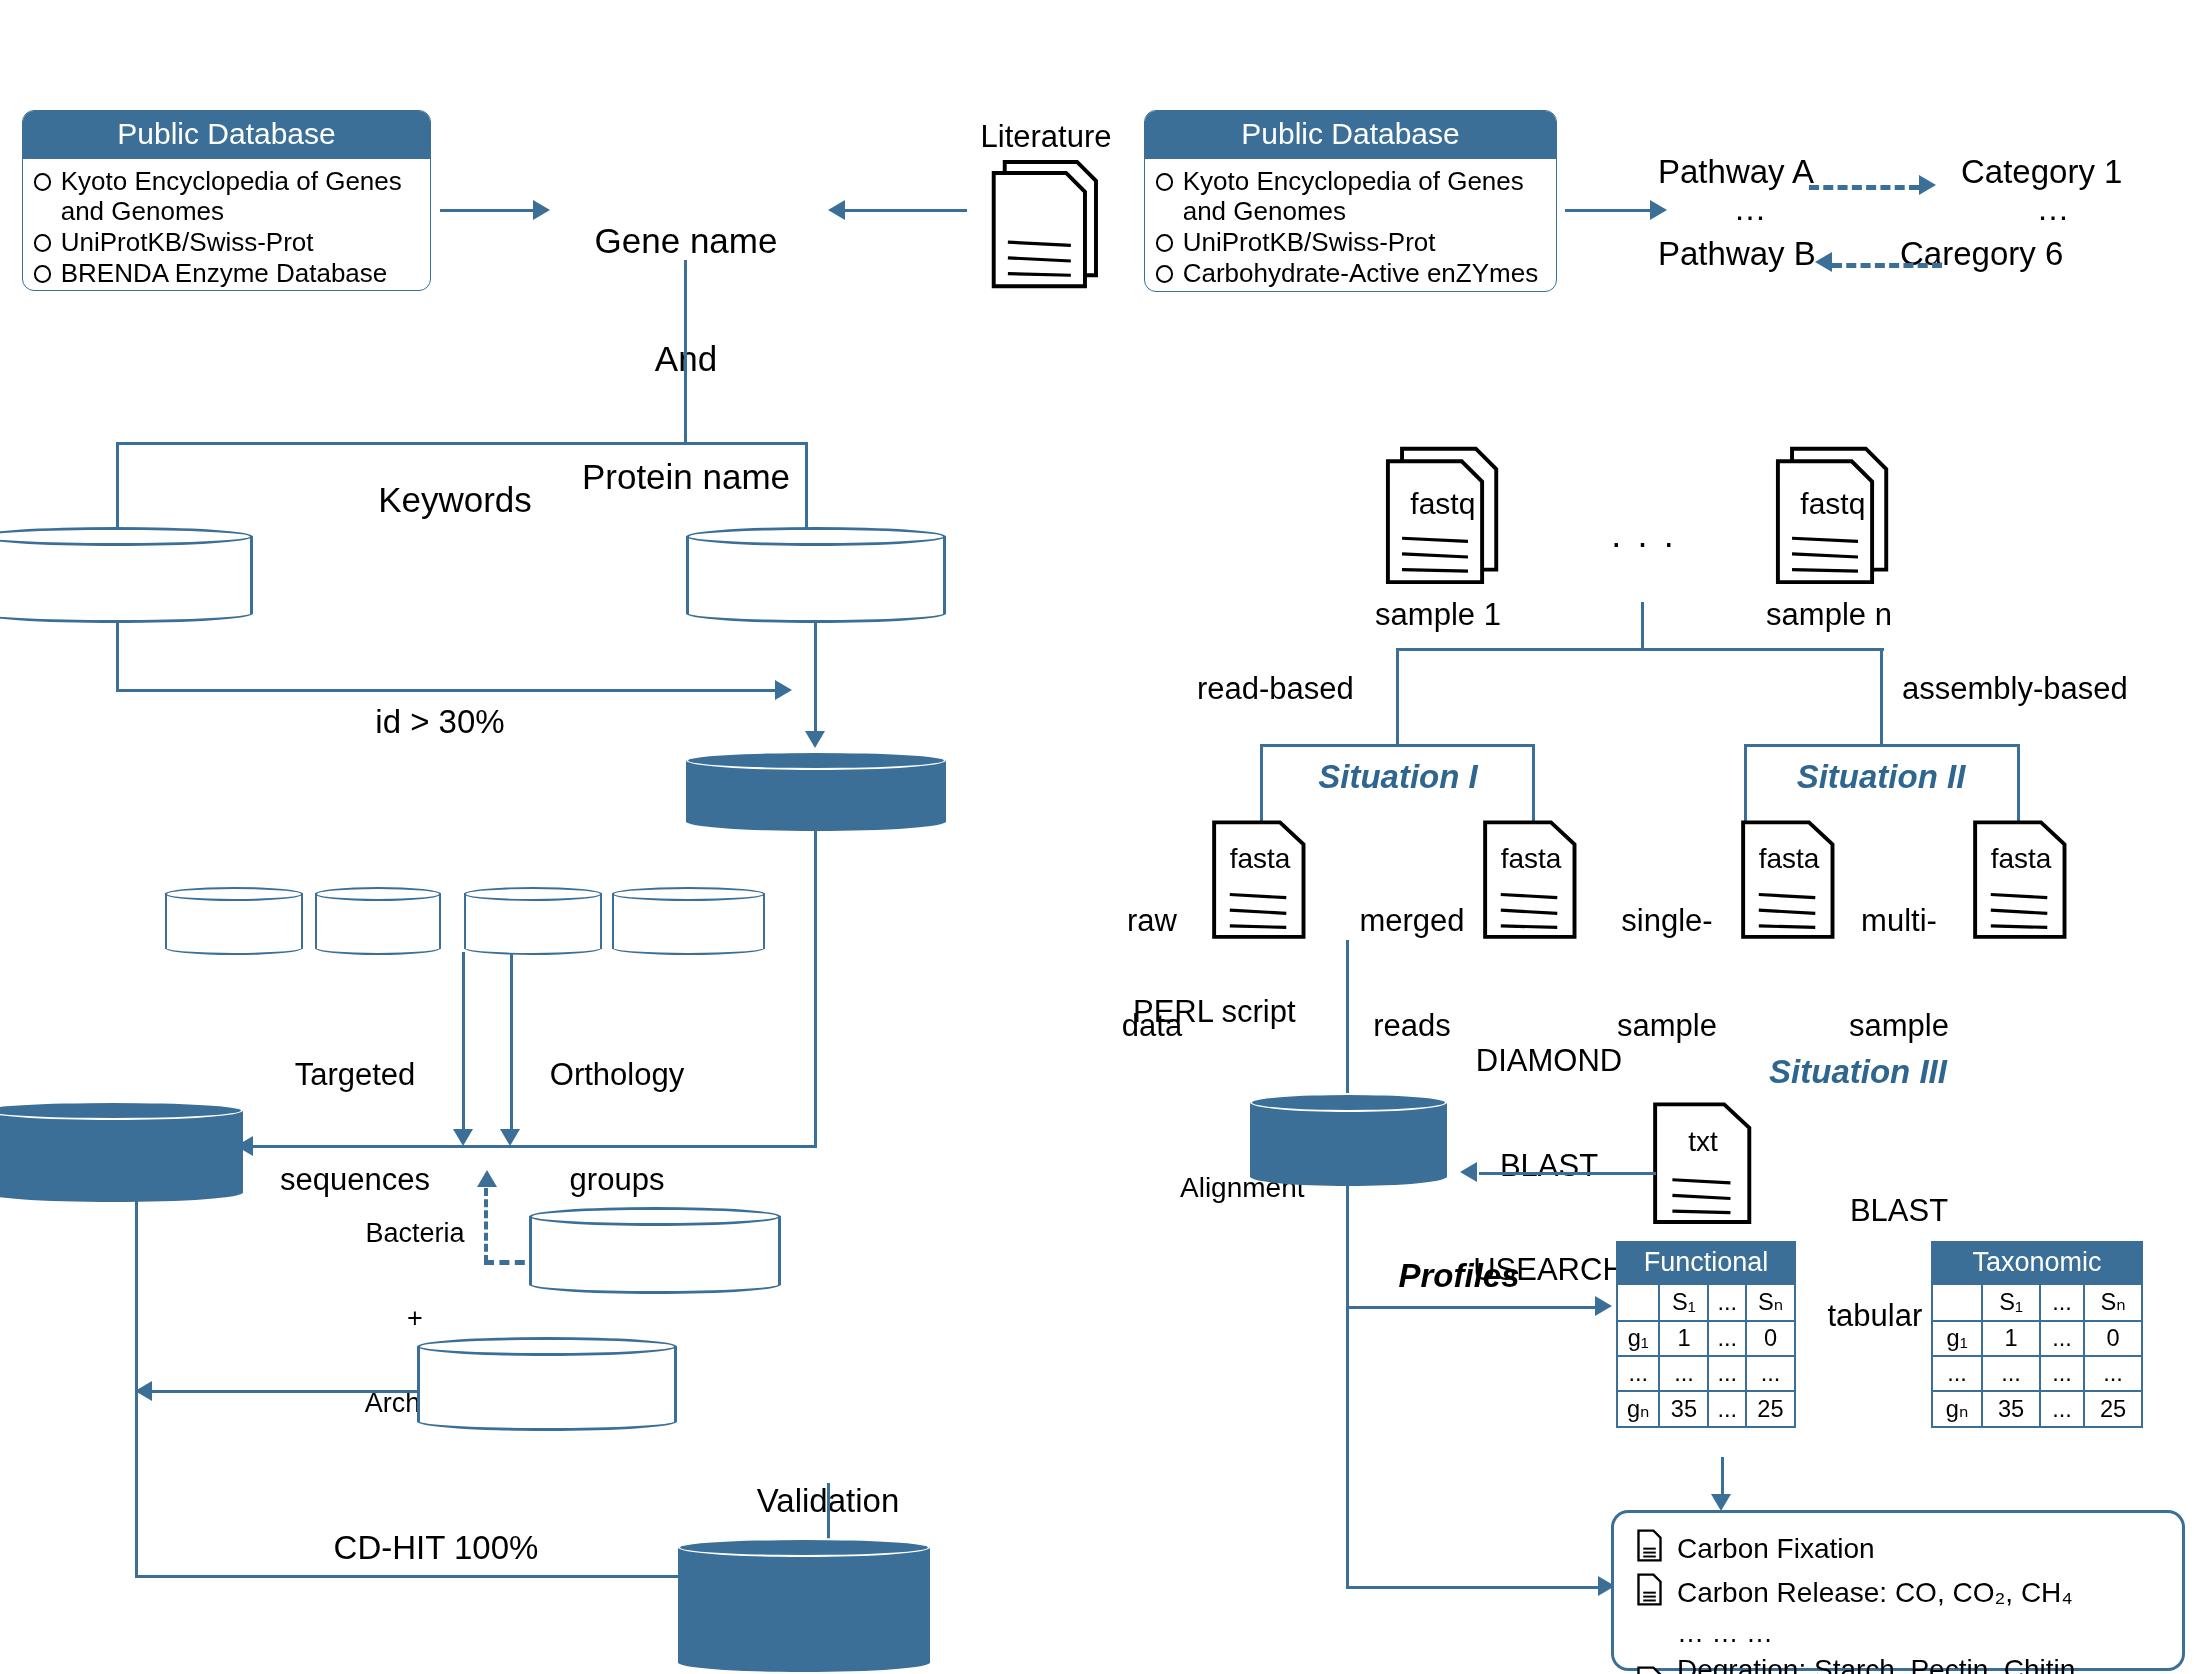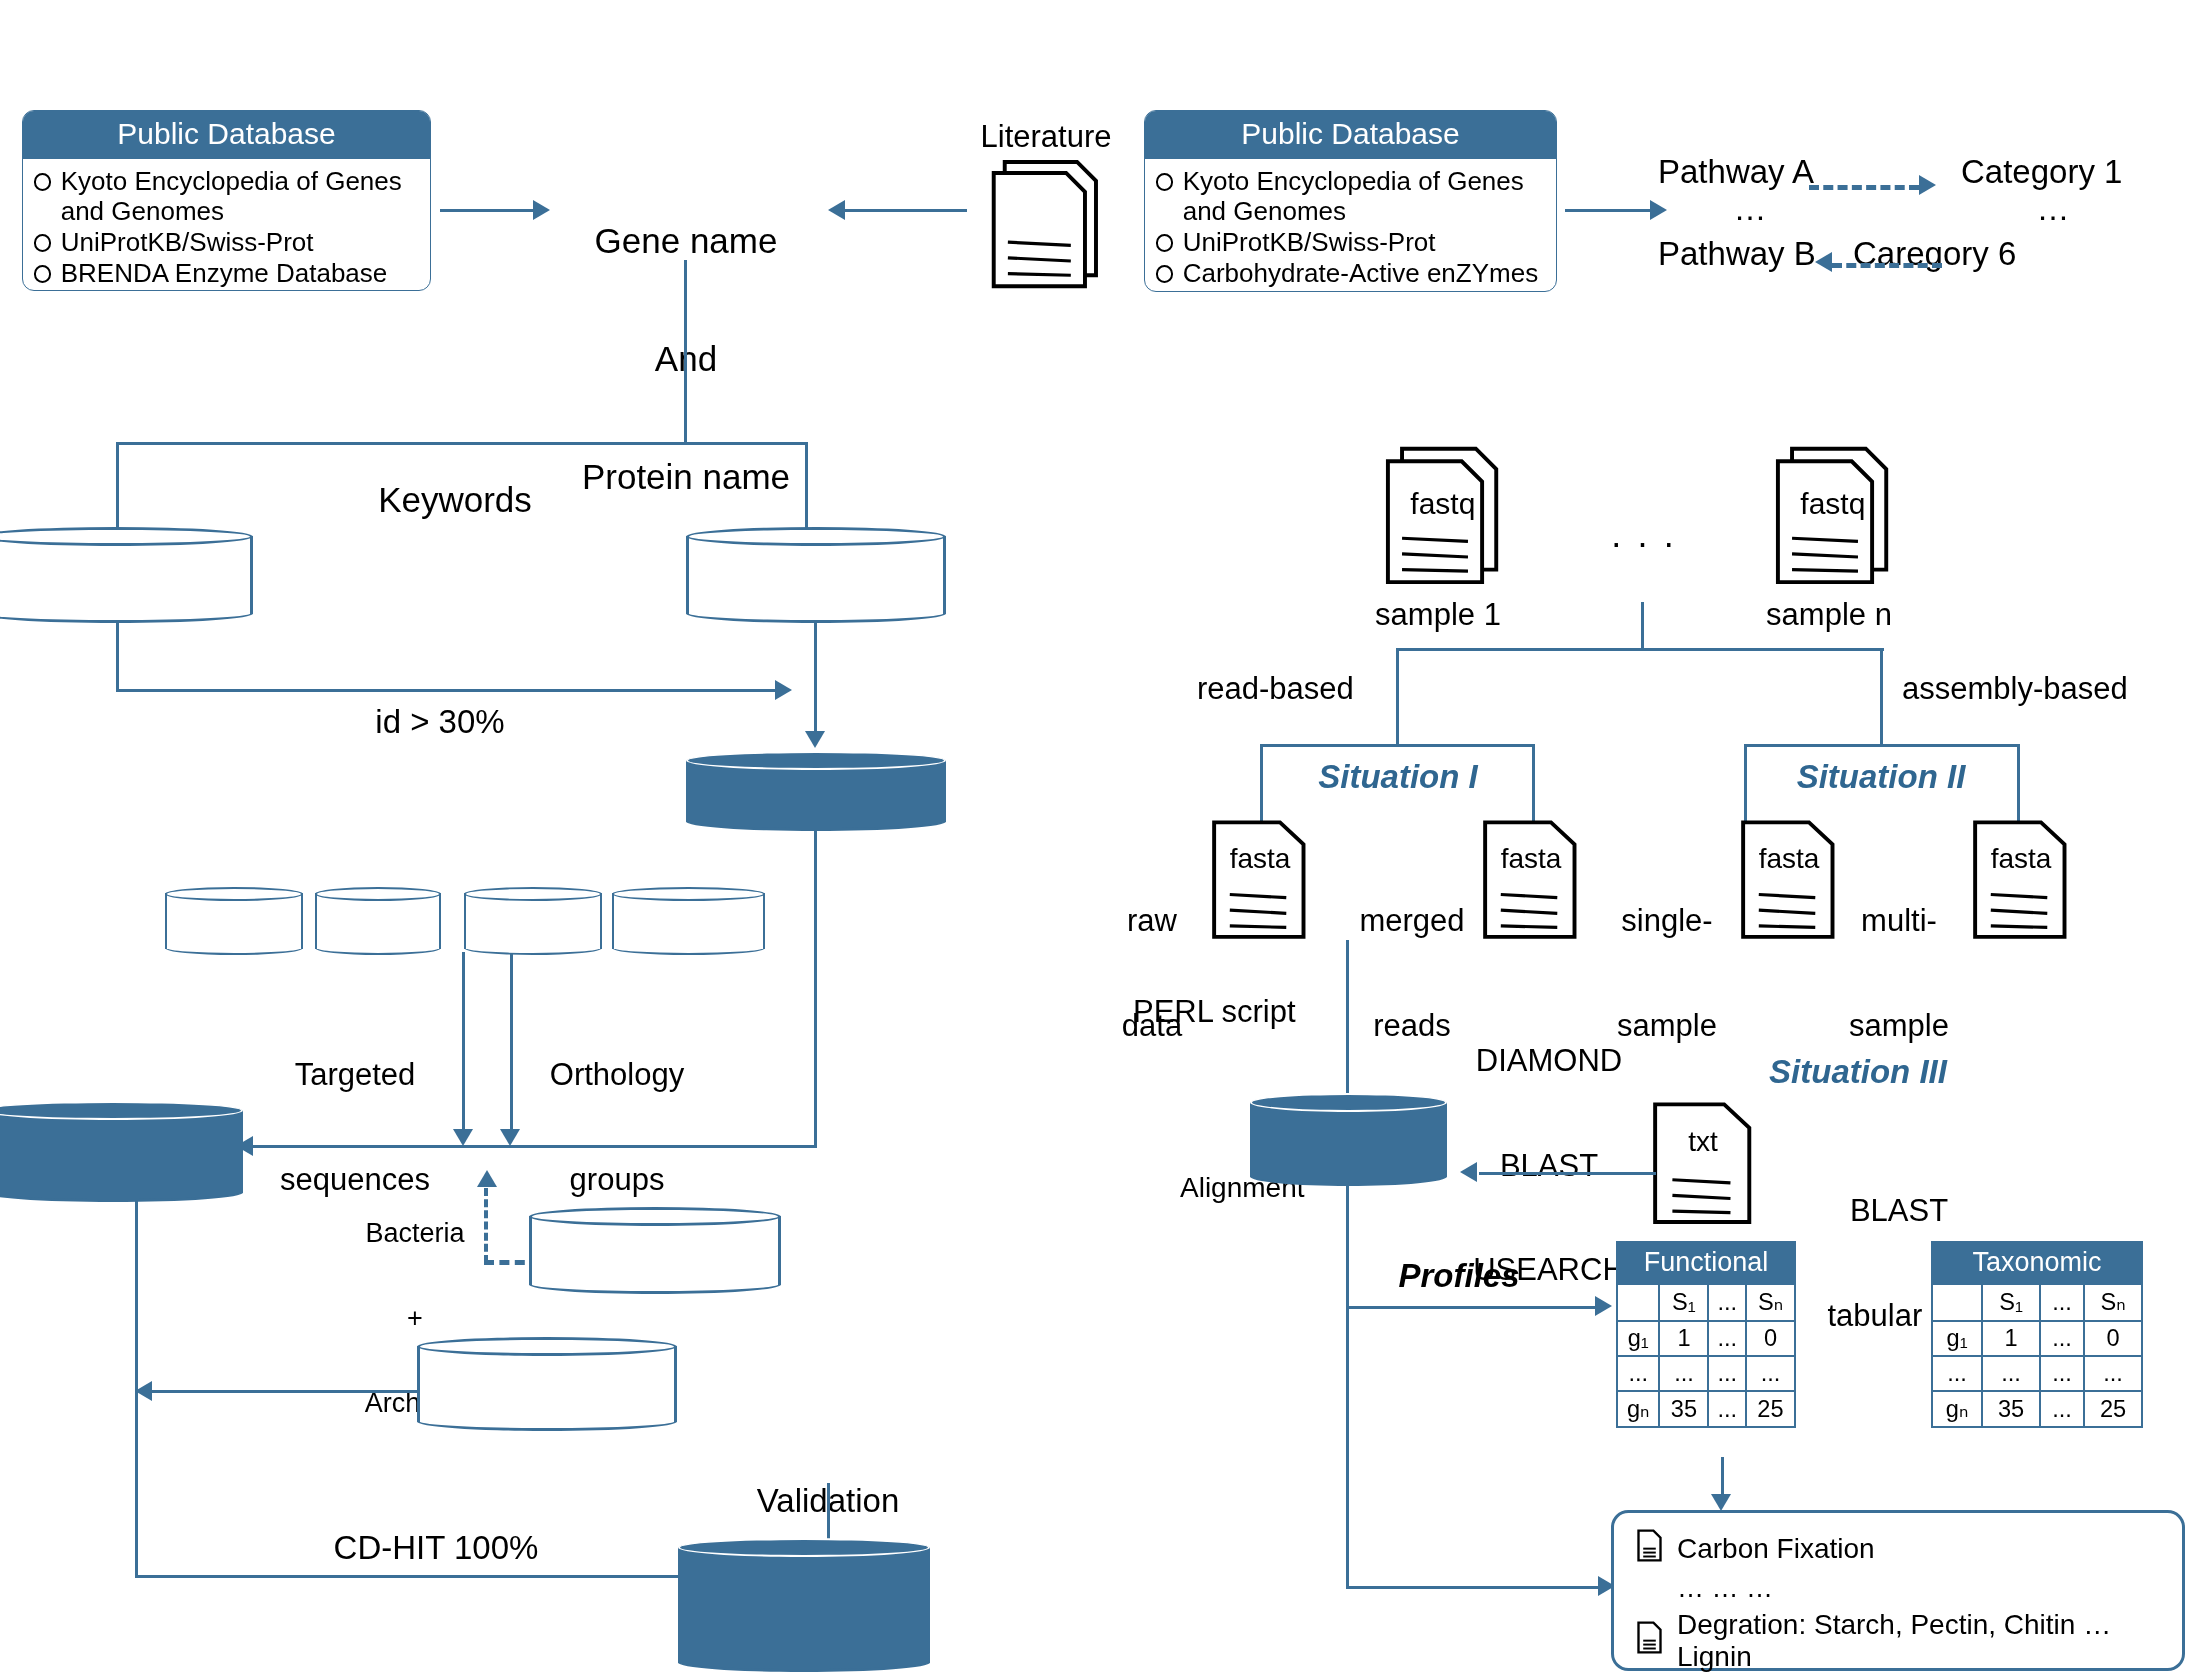--- a/index.html
+++ b/index.html
@@ -268,21 +268,21 @@
   </div>
 </div>
 
 <div class="ln lnh" style="left:1565px;top:209px;width:87px;"></div>
 <div class="arw r" style="left:1650px;top:200px;"></div>
 
 <div class="txt" style="left:1658px;top:154px;font-size:33px;">Pathway A</div>
 <div class="txt" style="left:1658px;top:236px;font-size:33px;">Pathway B</div>
 <div class="txt ctr" style="left:1750px;top:191px;font-size:33px;">…</div>
 <div class="txt" style="left:1961px;top:154px;font-size:33px;">Category 1</div>
-<div class="txt" style="left:1853px;top:236px;font-size:33px;text-align:center;">Caregory 6</div>
+<div class="txt" style="left:1900px;top:236px;font-size:33px;text-align:center;">Caregory 6</div>
 <div class="txt ctr" style="left:2053px;top:191px;font-size:33px;">…</div>
 
 <div class="dash-h" style="left:1809px;top:185px;width:110px;"></div>
 <div class="arw r" style="left:1919px;top:175px;"></div>
 <div class="dash-h" style="left:1832px;top:263px;width:110px;"></div>
 <div class="arw l" style="left:1815px;top:252px;"></div>
 
 <div class="doc" style="left:1383px;top:444px;">
   <svg width="126" height="157" viewBox="0 0 160 200">
     <path d="M24 6 H118 L144 32 V160 H24 Z" fill="#fff" stroke="#000" stroke-width="5"></path>
@@ -495,20 +495,31 @@
     <span class="dicon">
       <svg width="27" height="33" viewBox="0 0 34 42">
           <path d="M3 2 H22 L31 11 V40 H3 Z" fill="#fff" stroke="#000" stroke-width="3"></path>
           <line x1="9" y1="25" x2="25" y2="25" stroke="#000" stroke-width="2.5"></line>
           <line x1="9" y1="30" x2="25" y2="30" stroke="#000" stroke-width="2.5"></line>
           <line x1="9" y1="35" x2="25" y2="35" stroke="#000" stroke-width="2.5"></line>
         </svg>
     </span>
     <span>Carbon Fixation</span>
   </div>
+  <div class="resrow">
+    <span class="dicon">
+      <svg width="27" height="33" viewBox="0 0 34 42">
+          <path d="M3 2 H22 L31 11 V40 H3 Z" fill="#fff" stroke="#000" stroke-width="3"></path>
+          <line x1="9" y1="25" x2="25" y2="25" stroke="#000" stroke-width="2.5"></line>
+          <line x1="9" y1="30" x2="25" y2="30" stroke="#000" stroke-width="2.5"></line>
+          <line x1="9" y1="35" x2="25" y2="35" stroke="#000" stroke-width="2.5"></line>
+        </svg>
+    </span>
+    <span>Carbon Release: CO, CO₂, CH₄</span>
+  </div>
   <div class="resrow" style="font-size:27px;margin:1.6px 0;">
     <span class="dicon" style="width:27px;"></span>
     <span>…                      … …</span>
   </div>
   <div class="resrow">
     <span class="dicon">
       <svg width="27" height="33" viewBox="0 0 34 42">
           <path d="M3 2 H22 L31 11 V40 H3 Z" fill="#fff" stroke="#000" stroke-width="3"></path>
           <line x1="9" y1="25" x2="25" y2="25" stroke="#000" stroke-width="2.5"></line>
           <line x1="9" y1="30" x2="25" y2="30" stroke="#000" stroke-width="2.5"></line>

